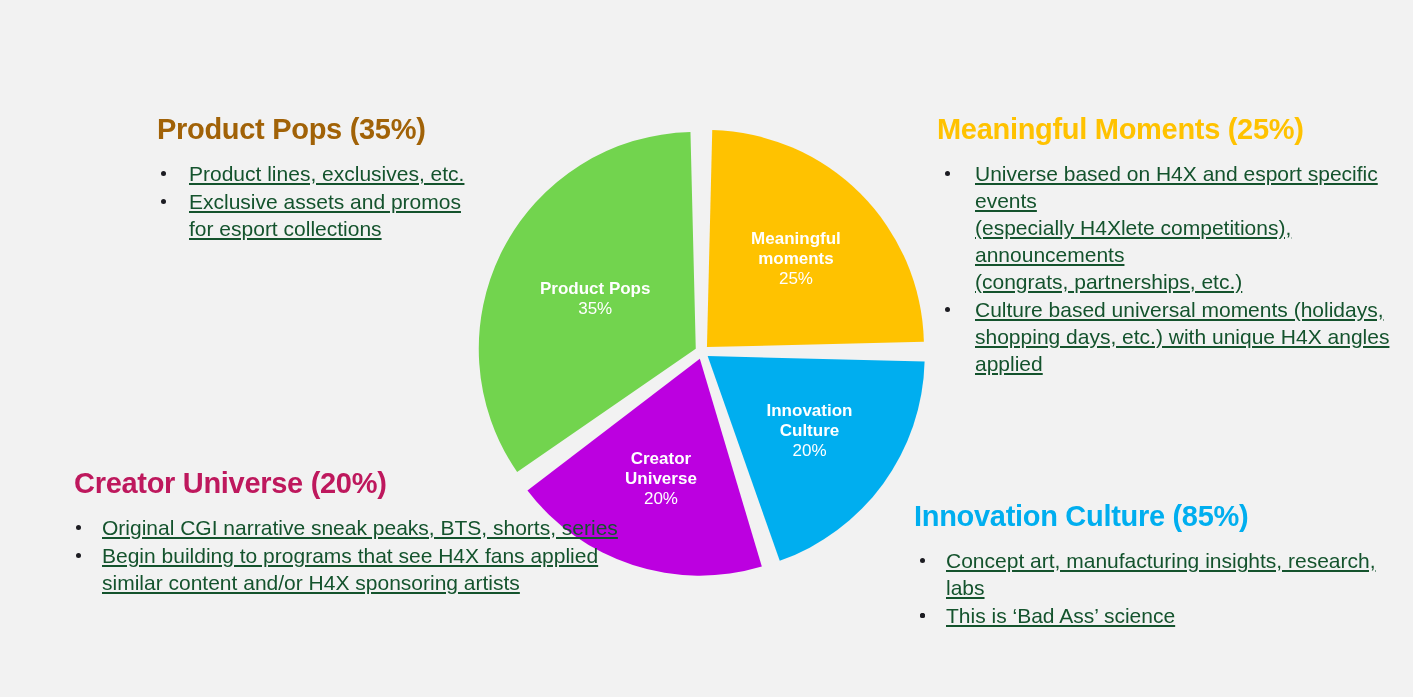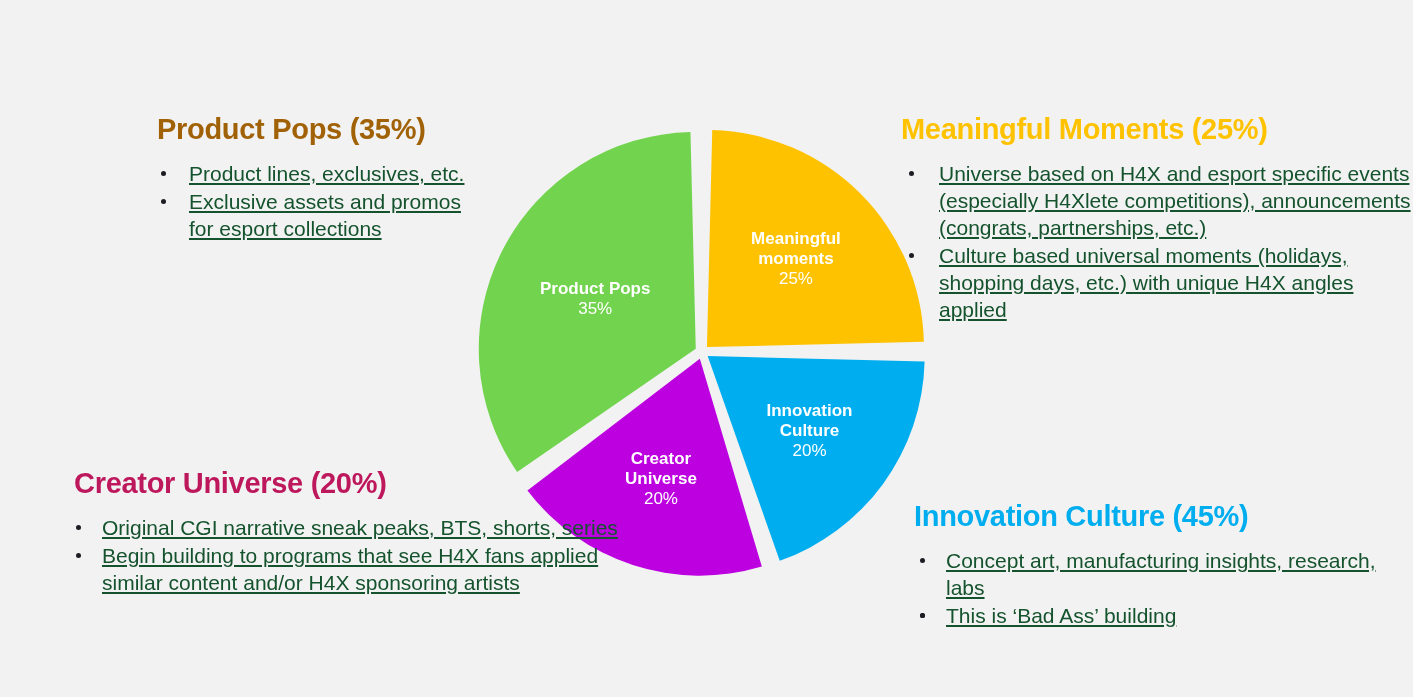--- a/index.html
+++ b/index.html
@@ -34,21 +34,21 @@
     position:absolute;
     left:4px; top:11px;
     width:5px; height:5px;
     border-radius:50%;
     background:#1c1c22;
   }
   .bullets li .cont { display:block; padding-left:0; }
 
   
   #blk-product   { left:157px; top:114px; }
-  #blk-meaning   { left:901px; top:114px; }
+  #blk-meaning   { left:937px; top:114px; }
   #blk-creator   { left:74px;  top:468px; }
   #blk-innov     { left:914px; top:501px; }
 
   #blk-meaning .bullets li { padding-left:38px; }
   #blk-meaning .bullets li .dot { left:8px; }
   #blk-innov   .bullets li { padding-left:32px; }
   #blk-innov   .bullets li .dot { left:6px; }
   #blk-creator .bullets li { padding-left:28px; }
   #blk-creator .bullets li .dot { left:2px; }
 
@@ -126,29 +126,29 @@
       </li>
       <li>
         <span class="dot"></span>
         <span>Begin building to programs that see H4X fans applied</span>
         <span class="cont">similar content and/or H4X sponsoring artists</span>
       </li>
     </ul>
   </div>
 
   <div class="block" id="blk-innov">
-    <h2 style="color: rgb(0, 174, 239);">Innovation Culture (45%)</h2>
+    <h2 style="color: rgb(0, 174, 239);">Innovation Culture (85%)</h2>
     <ul class="bullets">
       <li>
         <span class="dot"></span>
         <span>Concept art, manufacturing insights, research, labs</span>
       </li>
       <li>
         <span class="dot"></span>
       </li>
       <li>
         <span class="dot"></span>
-        <span>This is ‘Bad Ass’ building</span>
+        <span>This is ‘Bad Ass’ science</span>
       </li>
     </ul>
   </div>
 
 </div>
 
 </body></html>

